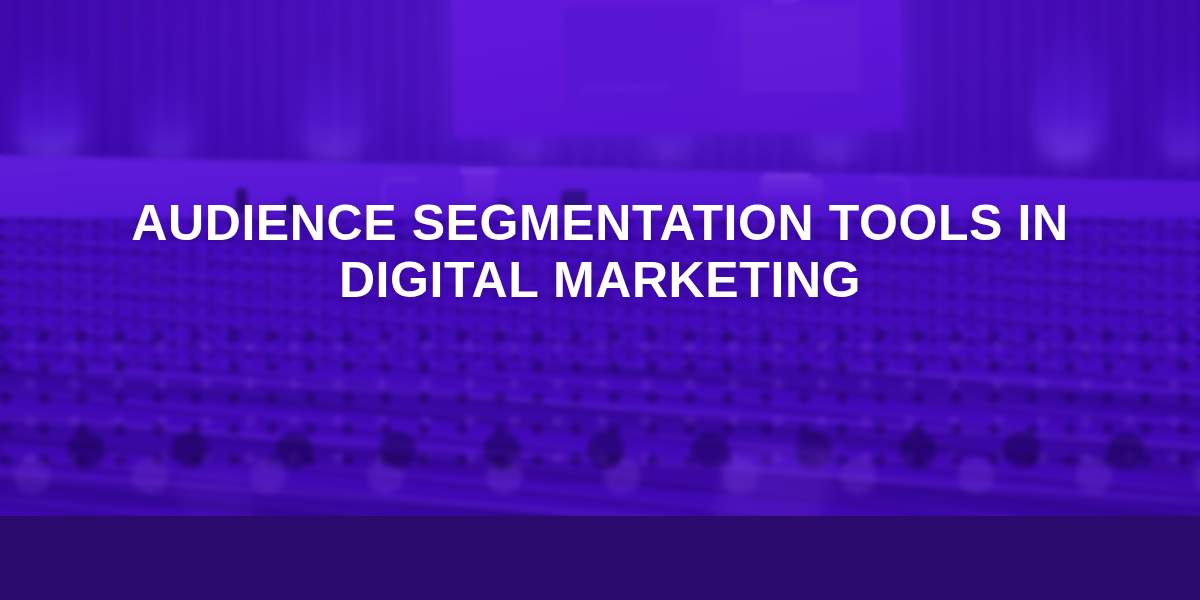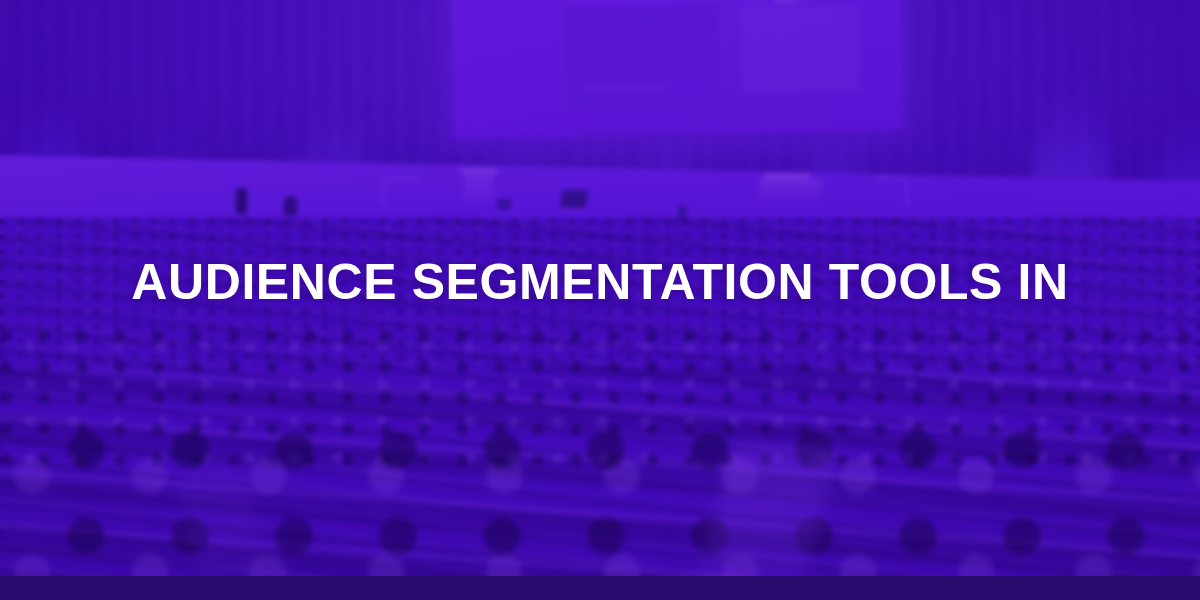--- a/index.html
+++ b/index.html
@@ -8,21 +8,21 @@
     padding: 0;
     background: #2b0a6e;
   }
   body {
     font-family: "Liberation Sans", sans-serif;
   }
 
   #hero-banner {
     position: relative;
     width: 1200px;
-    height: 576px;
+    height: 516px;
     overflow: hidden;
     background: #5504c8;
     isolation: isolate;
   }
 
   
   .photo {
     position: absolute;
     inset: 0;
     overflow: hidden;
@@ -441,16 +441,16 @@
     </div>
 
     <div class="soften"></div>
     <div class="vignette"></div>
   </div>
 
   <div class="color-overlay"></div>
   <div class="color-overlay2"></div>
 
   <div class="title-layer">
-    <h1 class="banner-title"><span>AUDIENCE SEGMENTATION TOOLS IN</span><br></h1>
+    <h1 class="banner-title"><span>AUDIENCE SEGMENTATION TOOLS IN</span><br><span>DIGITAL MARKETING</span></h1>
   </div>
 
 </div>
 
 </body></html>

